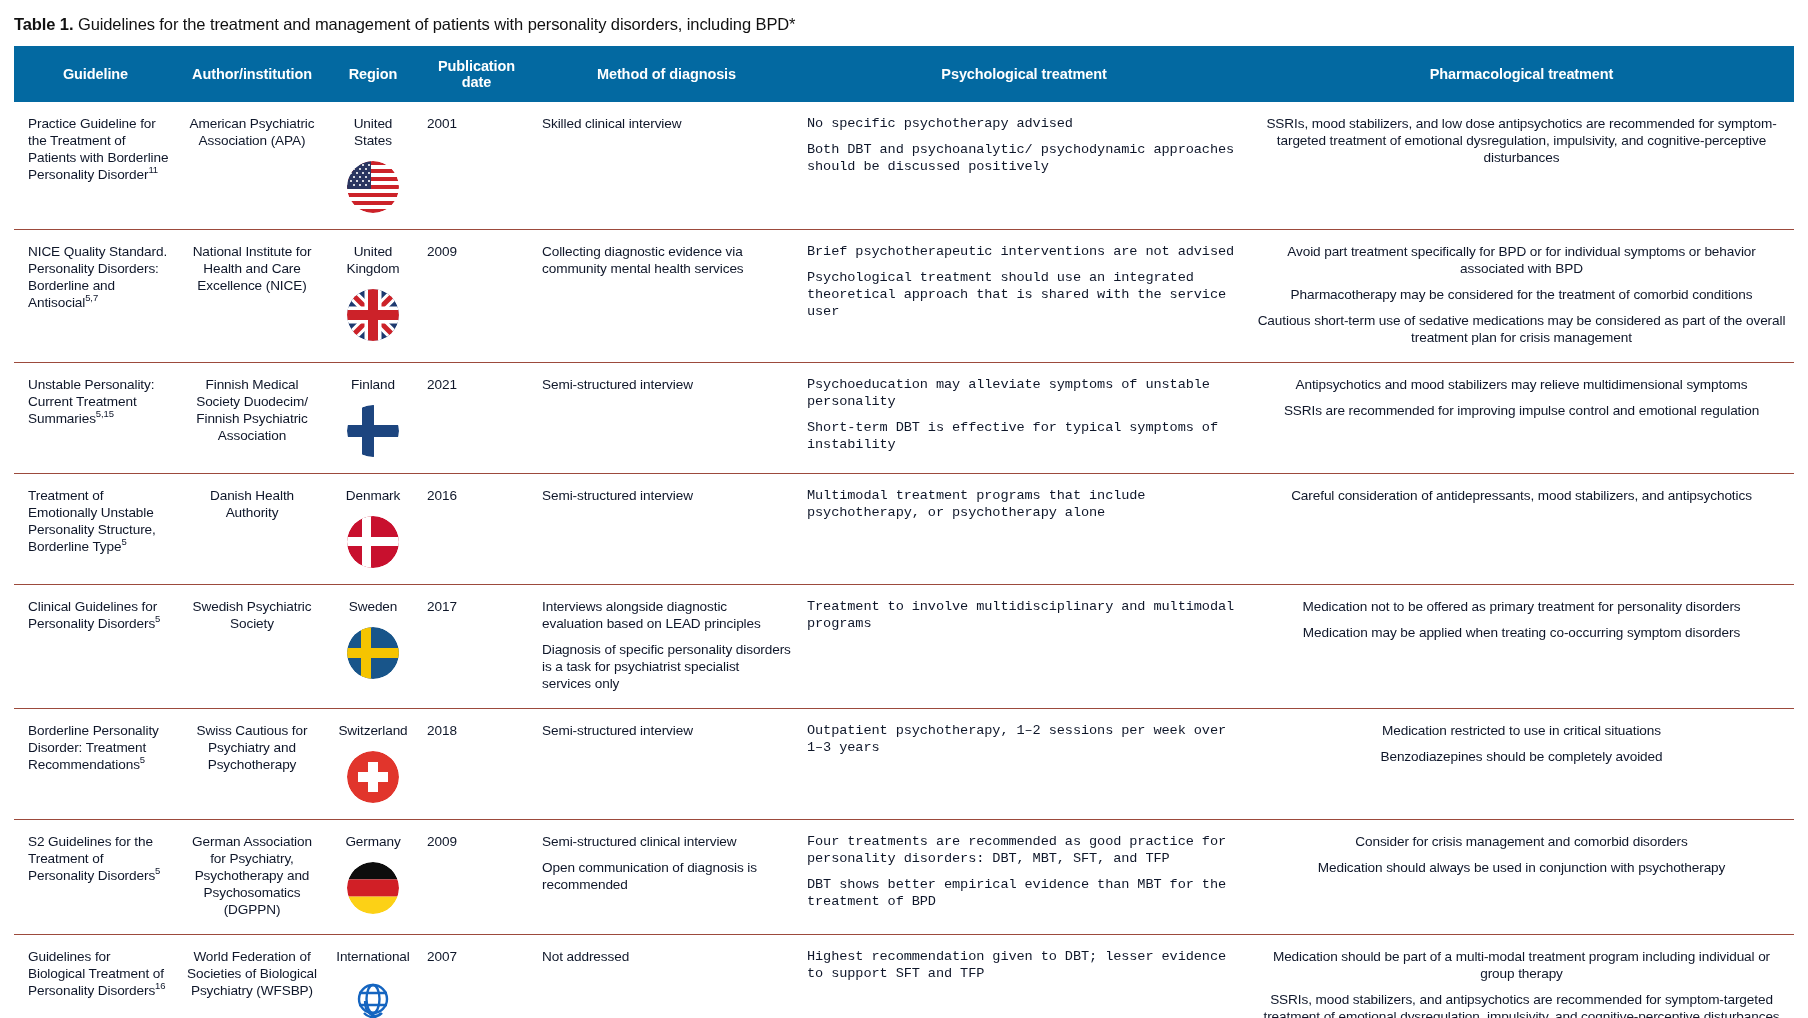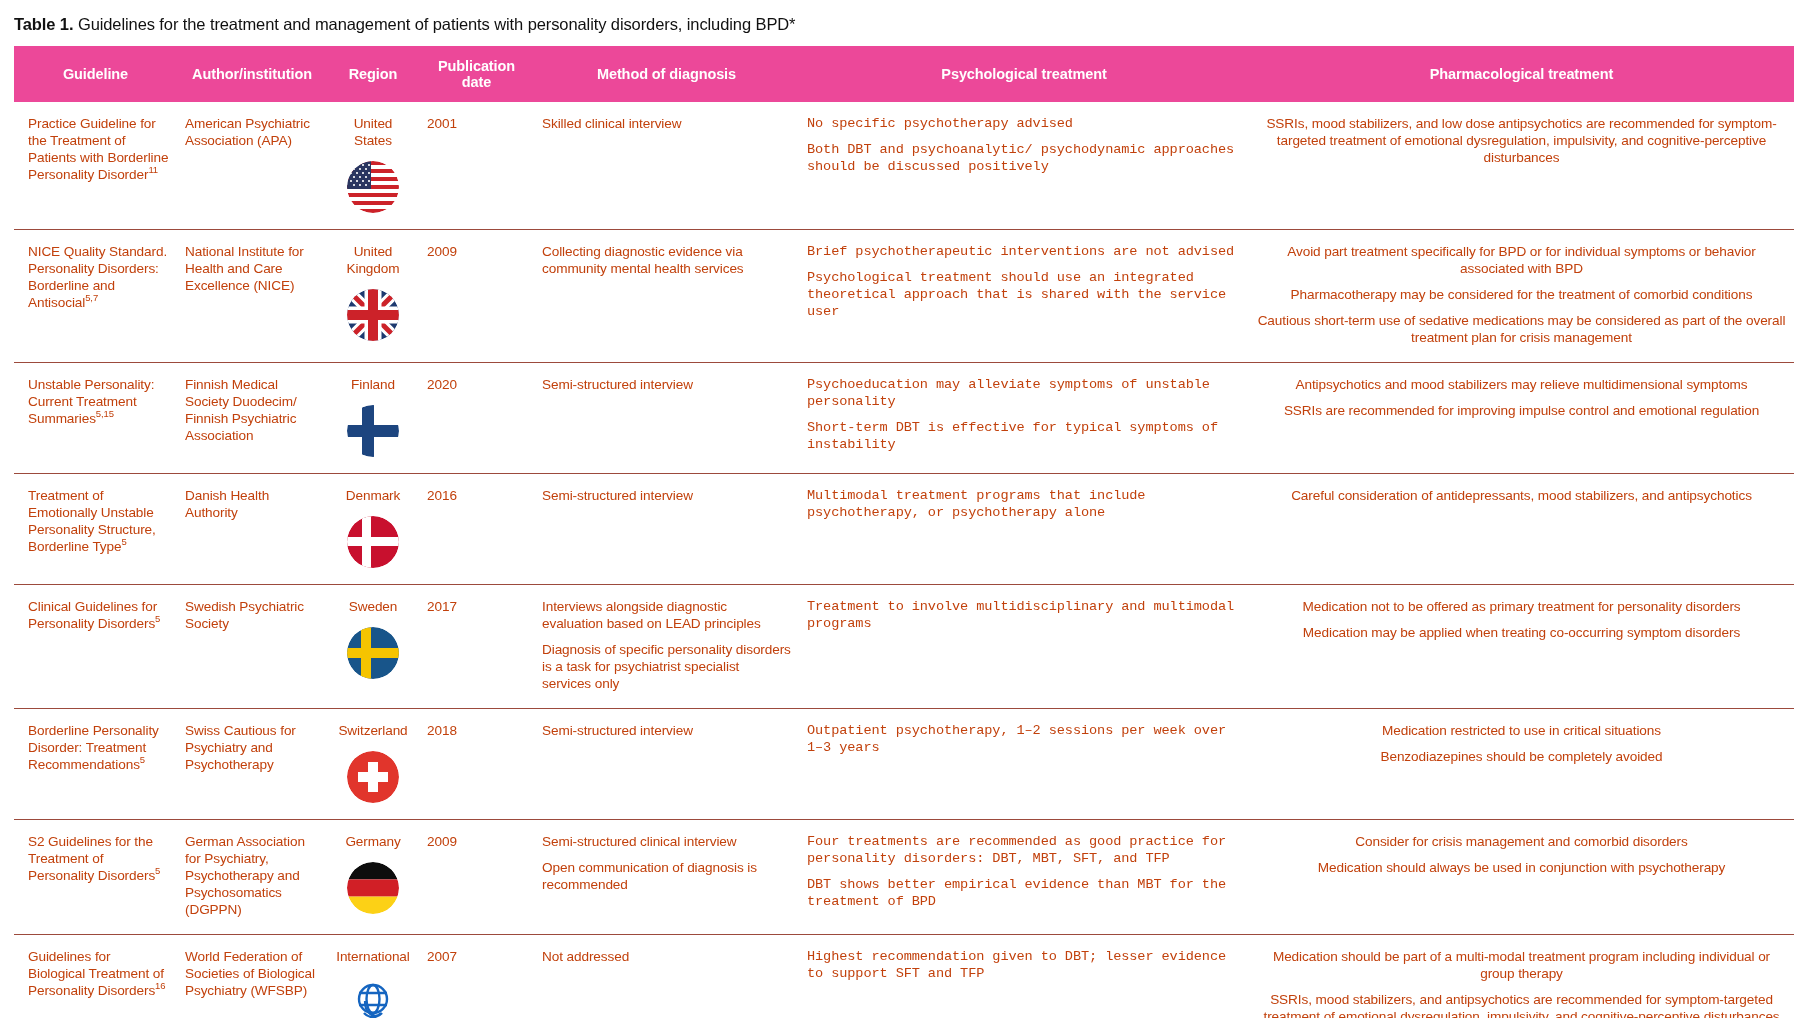--- a/index.html
+++ b/index.html
@@ -34,43 +34,43 @@
     font-weight: bold;
   }
 
   
   table.guidelines {
     width: 100%;
     border-collapse: collapse;
     table-layout: fixed;
   }
   thead th {
-    background: #ec4899;
+    background: #0369a1;
     color: #ffffff;
     font-size: 14.5px;
     font-weight: bold;
     text-align: center;
     padding: 12px 6px;
     letter-spacing: -0.1px;
     vertical-align: middle;
   }
   tbody td {
     border-top: 1.3px solid #9c4a3c;
     padding: 13px 8px 16px 8px;
     vertical-align: top;
     font-size: 13.6px;
     line-height: 17px;
-    color: #c2410c;
+    color: #0f172a;
     letter-spacing: -0.1px;
   }
   tbody tr:first-child td {
     border-top: none;
   }
   td.c-guideline { text-align: left; padding-left: 14px; }
-  td.c-author   { }
+  td.c-author   { text-align: center; }
   td.c-region   { text-align: center; }
   td.c-date     { text-align: left; }
   td.c-method   { text-align: left; }
   td.c-psych    { text-align: left; font-family: Liberation Mono, monospace; }
   td.c-pharm    { text-align: center; }
 
   .col-guideline { width: 163px; }
   .col-author    { width: 150px; }
   .col-region    { width: 92px; }
   .col-date      { width: 115px; }
@@ -234,21 +234,21 @@
                     <circle cx="26" cy="26" r="26"></circle>
                   </clipPath>
                 </defs>
                 <g clip-path="url(#cFI)">
                   <rect width="52" height="52" fill="#ffffff"></rect>
     <rect x="0" y="20" width="52" height="12" fill="#1d457f"></rect>
                   <rect x="15" y="0" width="12" height="52" fill="#1d457f"></rect>
                 </g>
               </svg>
             </span></td>
-          <td class="c-date"><span>2020</span></td>
+          <td class="c-date"><span>2021</span></td>
           <td class="c-method">
             <p class="para">Semi-structured interview</p>
           </td>
           <td class="c-psych">
             <p class="para">Psychoeducation may alleviate symptoms of unstable personality</p>
             <p class="para">Short-term DBT is effective for typical symptoms of instability</p>
           </td>
           <td class="c-pharm">
             <p class="para">Antipsychotics and mood stabilizers may relieve multidimensional symptoms</p>
             <p class="para">SSRIs are recommended for improving impulse control and emotional regulation</p>

